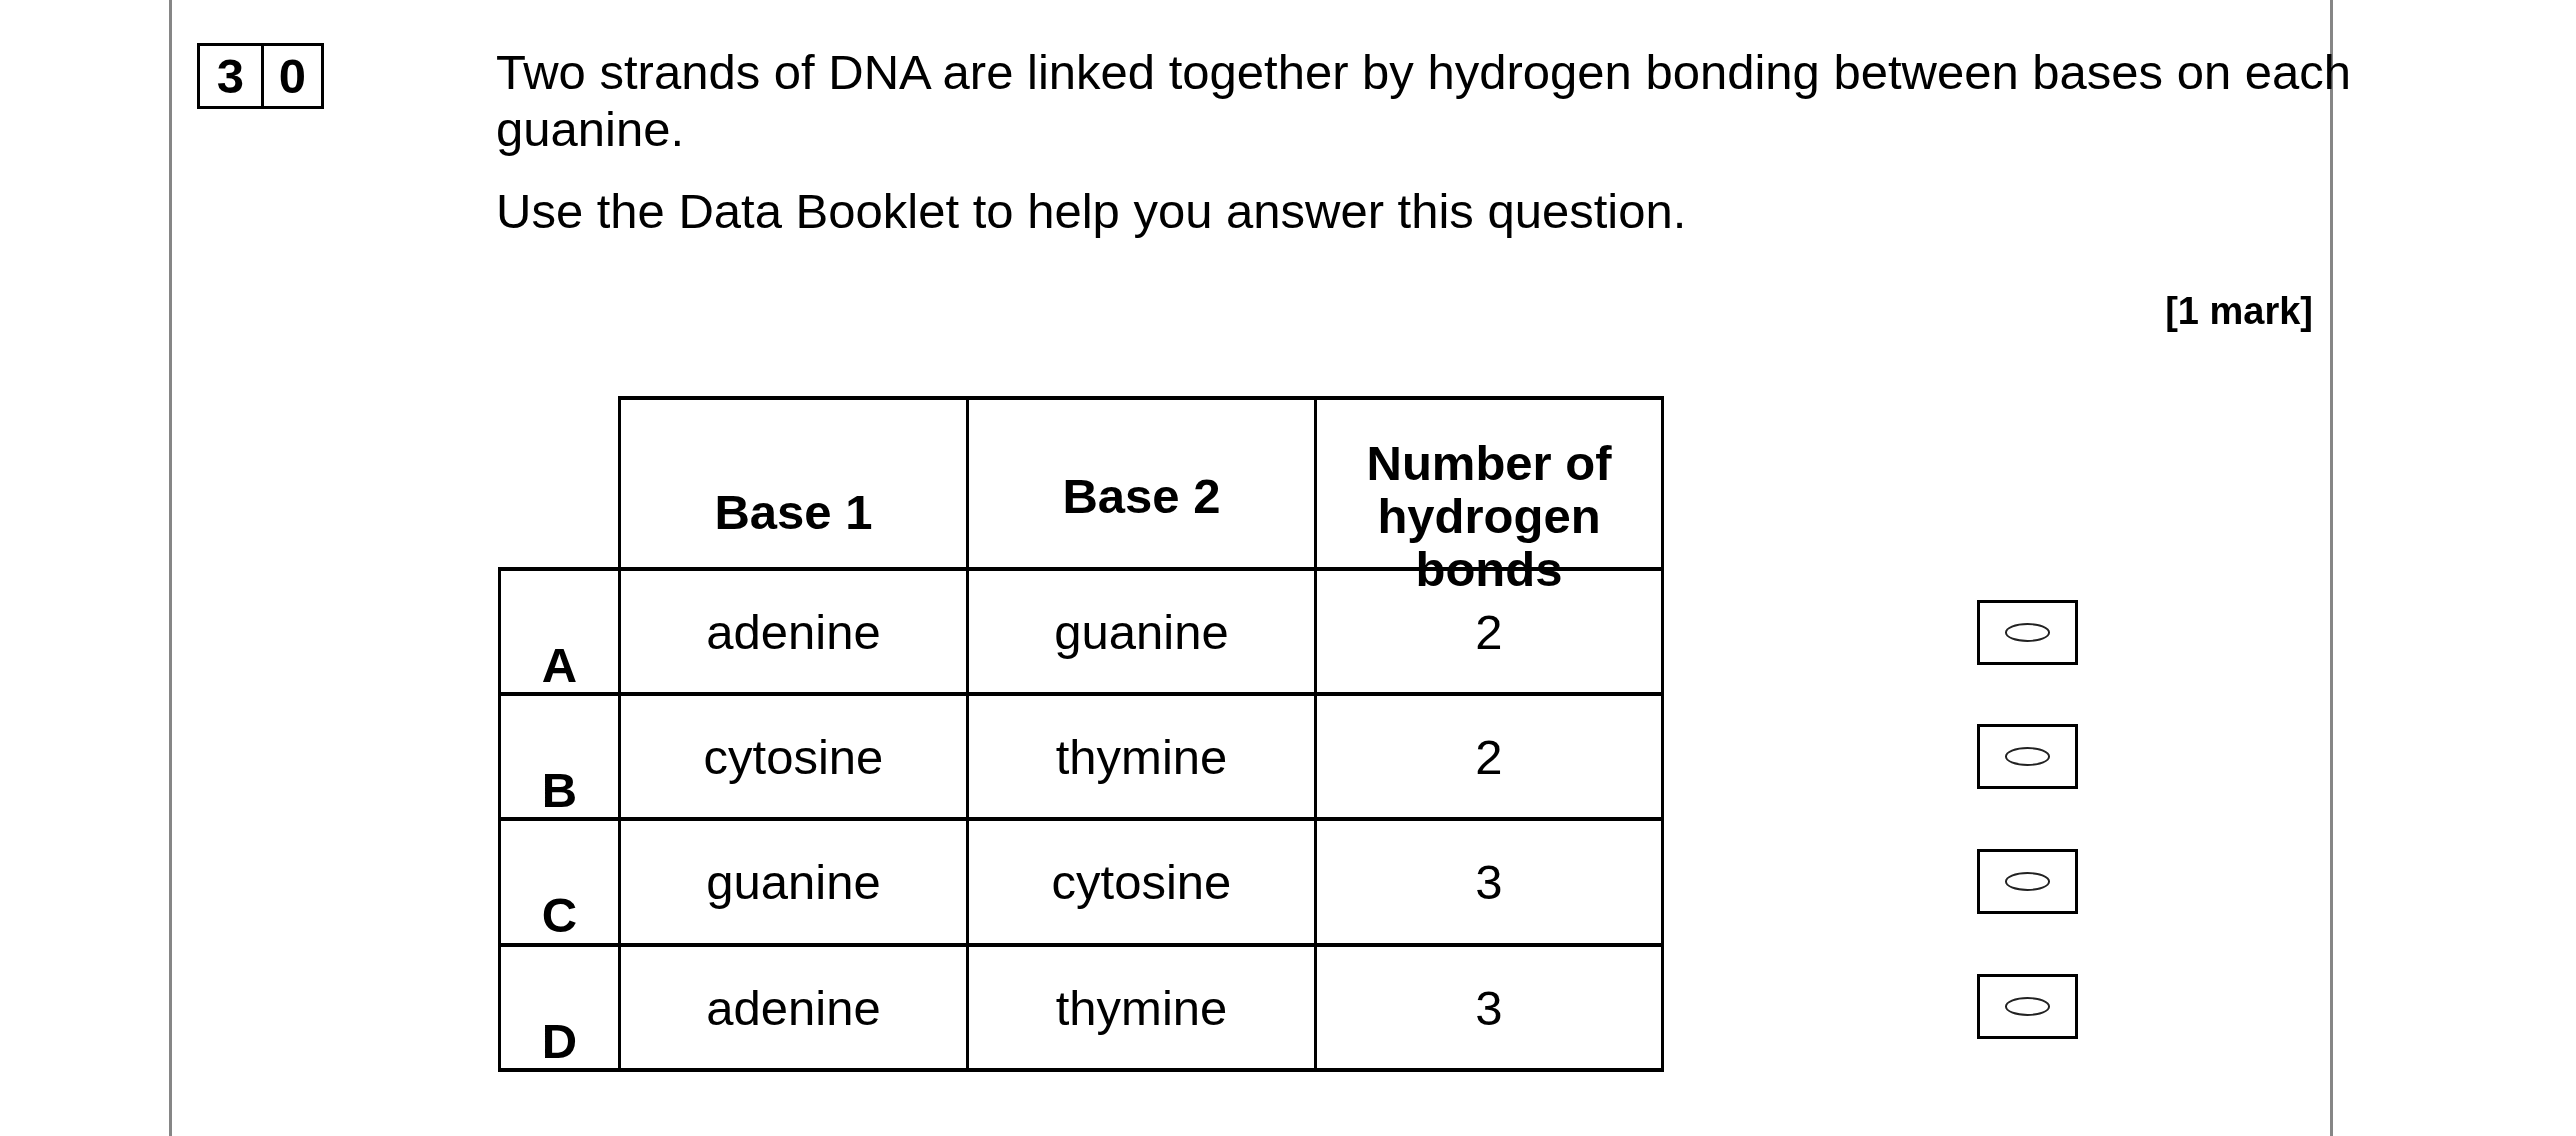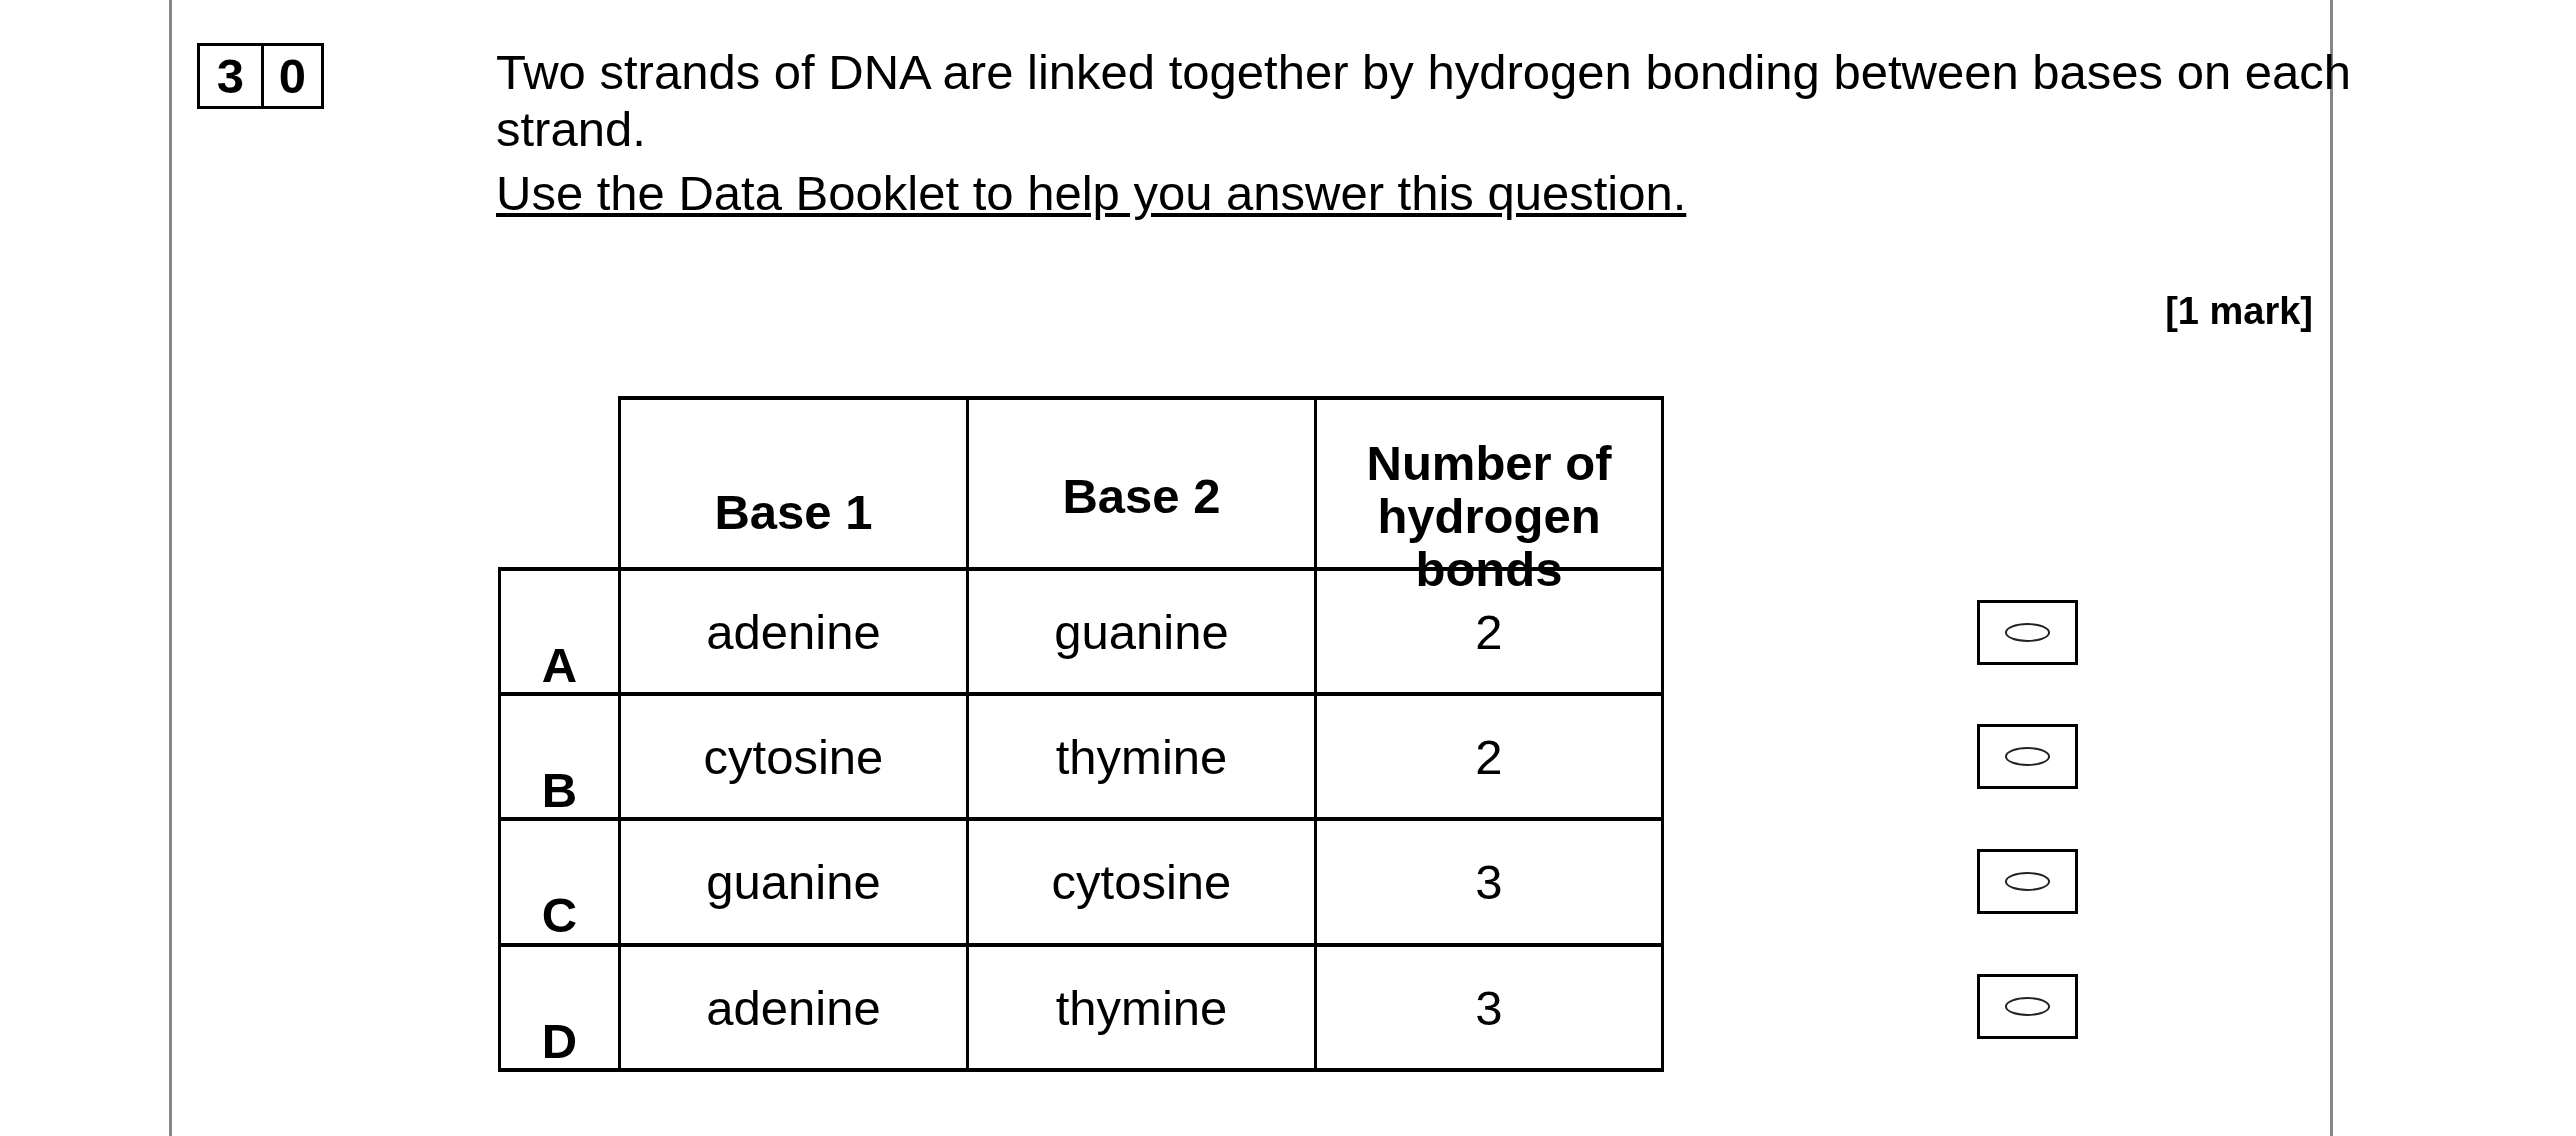--- a/index.html
+++ b/index.html
@@ -22,21 +22,21 @@
     font-weight:bold; font-size:49px;
   }
   .qnum-cell.second { width:57px; border-left:3.1px solid #000; }
 
   
   .qtext {
     position:absolute; left:496px; top:44px;
     font-size:49px; line-height:57px; white-space:nowrap;
   }
   .qtext .gap-a { margin-top:9.3px; }
-  .qtext .gap-b { margin-top:7px;text-decoration:underline; }
+  .qtext .gap-b { margin-top:25px; }
 
   .marks {
     position:absolute; top:283px; right:263px;
     font-size:38px; line-height:57px; font-weight:bold;
   }
 
   
   .tline { position:absolute; background:#000; }
   .tline.h { height:4.2px; }
   .tline.v { width:3.1px; }
@@ -68,21 +68,21 @@
   <div class="rule-v rule-left"></div>
   <div class="rule-v rule-right"></div>
 
   <div class="qnum">
     <div class="qnum-cell">3</div>
     <div class="qnum-cell second">0</div>
   </div>
 
   <div class="qtext">
     <div>Two strands of DNA are linked together by hydrogen bonding between bases on each</div>
-    <div>strand.</div>
+    <div>guanine.</div>
     <div class="gap-b">Use the Data Booklet to help you answer this question.</div>
   </div>
 
   <div class="marks">[1 mark]</div>
 
   <div class="tline h" style="left:618px; top:396px;  width:1046px;"></div>
   <div class="tline h" style="left:498px;  top:567px; width:1166px;"></div>
   <div class="tline h" style="left:498px;  top:692px; width:1166px;"></div>
   <div class="tline h" style="left:498px;  top:817px; width:1166px;"></div>
   <div class="tline h" style="left:498px;  top:943px; width:1166px;"></div>

